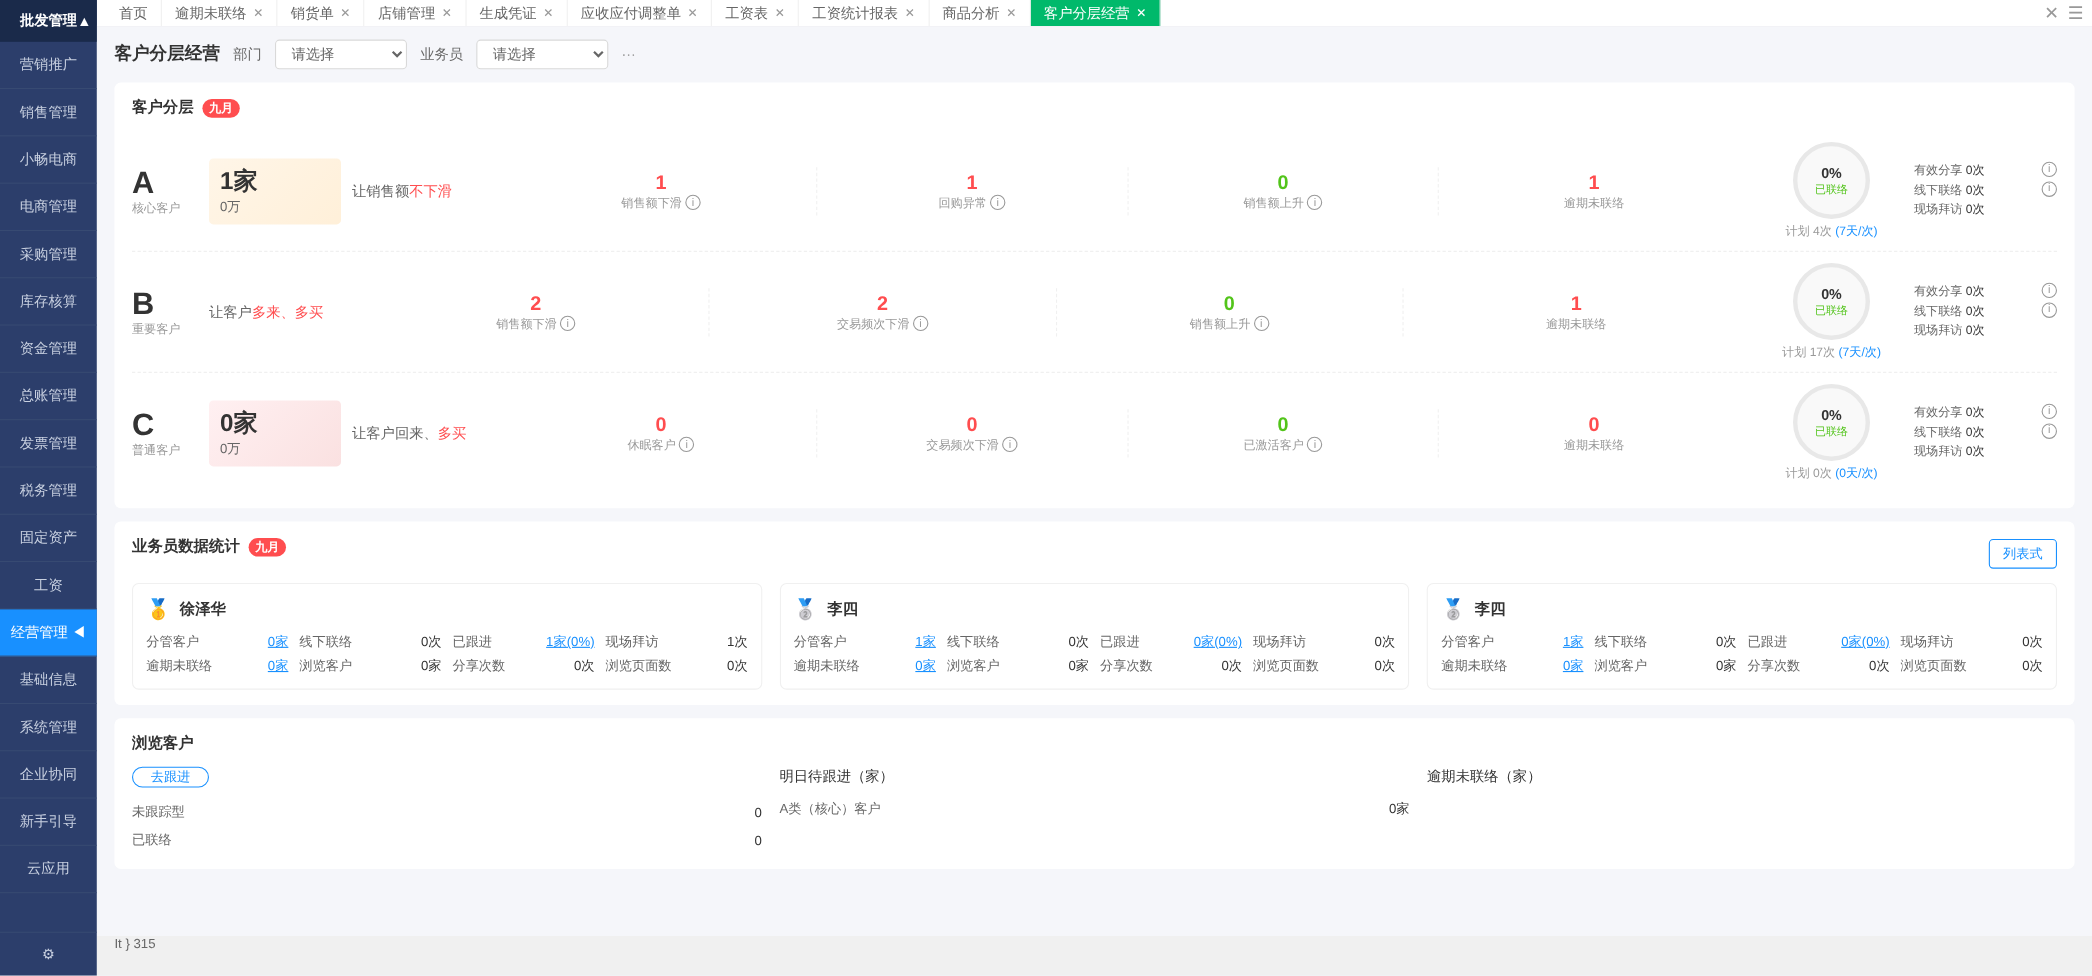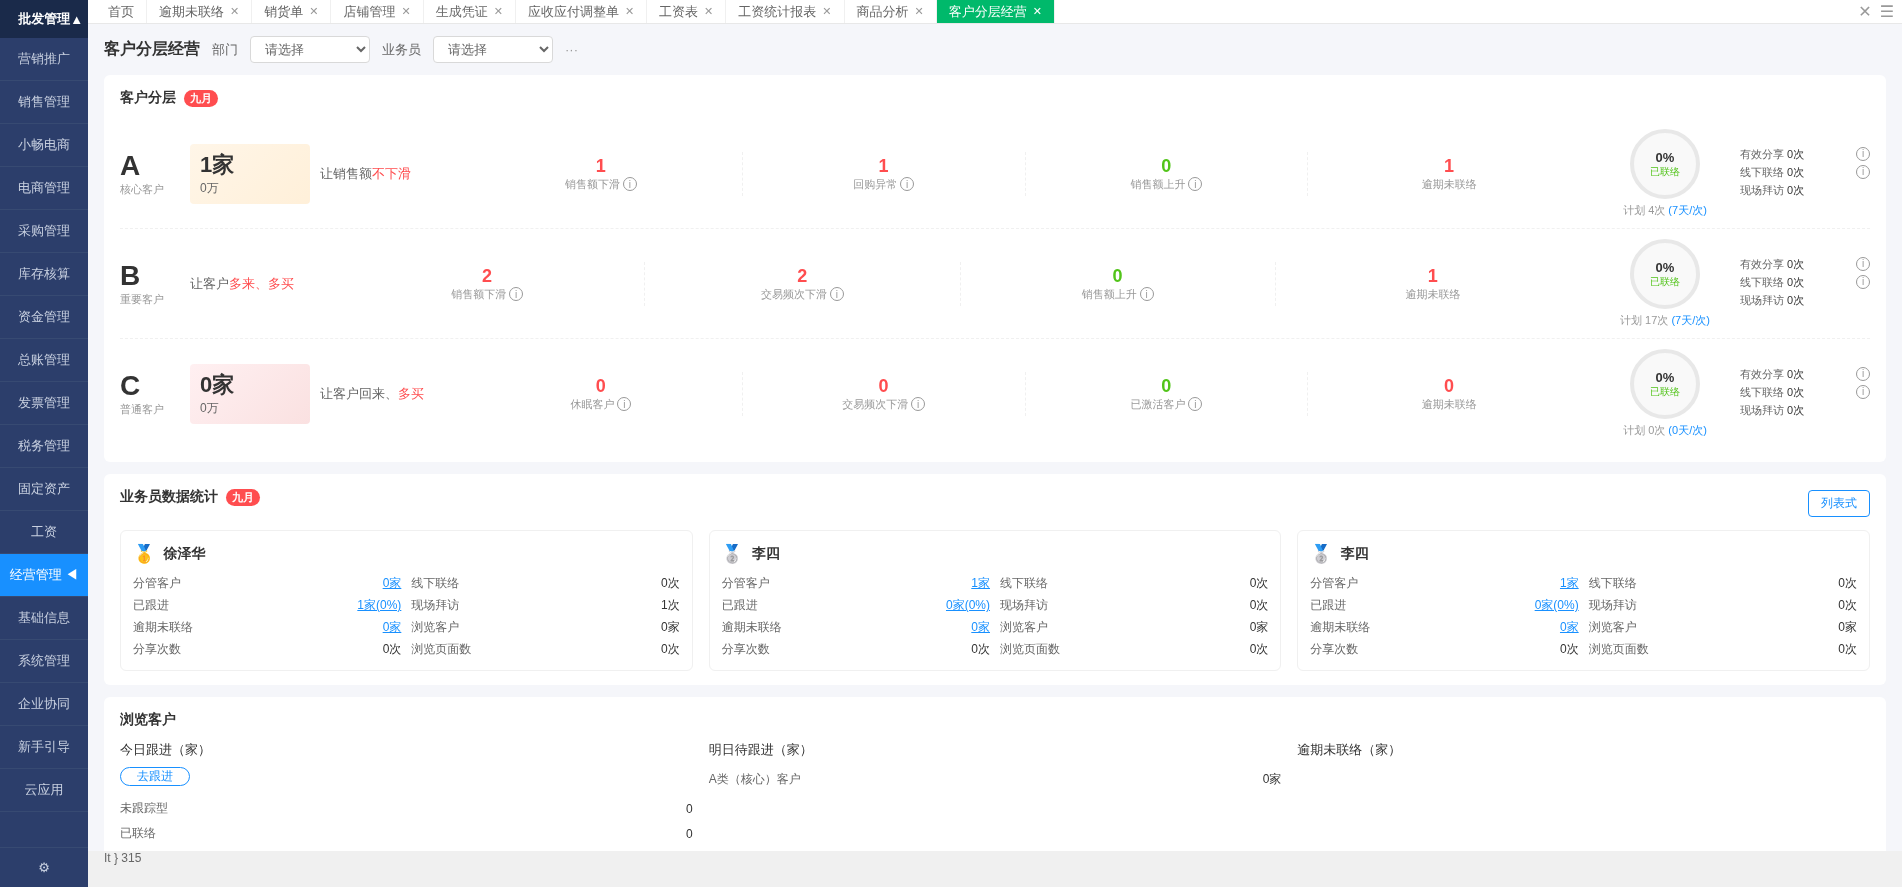--- a/index.html
+++ b/index.html
@@ -328,21 +328,21 @@
     .staff-medal {
       font-size: 18px;
     }
     .staff-name {
       font-size: 14px;
       font-weight: bold;
       color: #333;
     }
     .staff-stats {
       display: grid;
-      grid-template-columns: 1fr 1fr;
+      grid-template-columns: 1fr 1fr 1fr 1fr;
       gap: 5px 10px;
       text-align: center;
     }
     .staff-stat-row {
       display: flex;
       align-items: center;
       justify-content: space-between;
       font-size: 12px;
       color: #666;
     }
@@ -892,21 +892,20 @@
           </div>
         </div>
       </div>
     </div>
 
     <div class="followup-section">
       <div class="followup-title">浏览客户</div>
       <div class="followup-grid">
 
         <div>
-          <div class="followup-col-title">今日跟进（家）</div>
           <button class="followup-btn">去跟进</button>
           <div class="followup-row">
             <span>未跟踪型</span>
             <span class="followup-val">0</span>
           </div>
           <div class="followup-row">
             <span>已联络</span>
             <span class="followup-val">0</span>
           </div>
           

